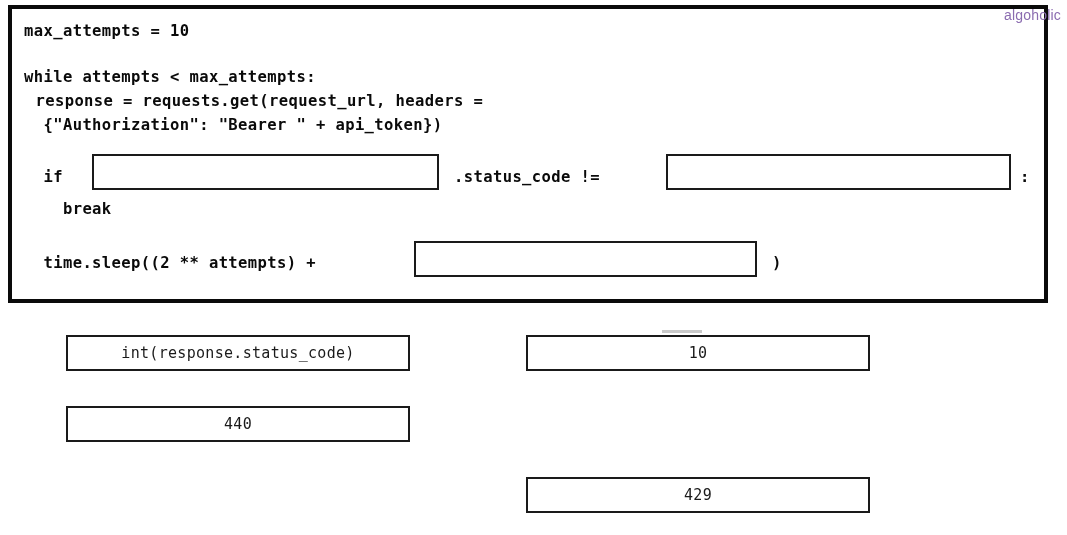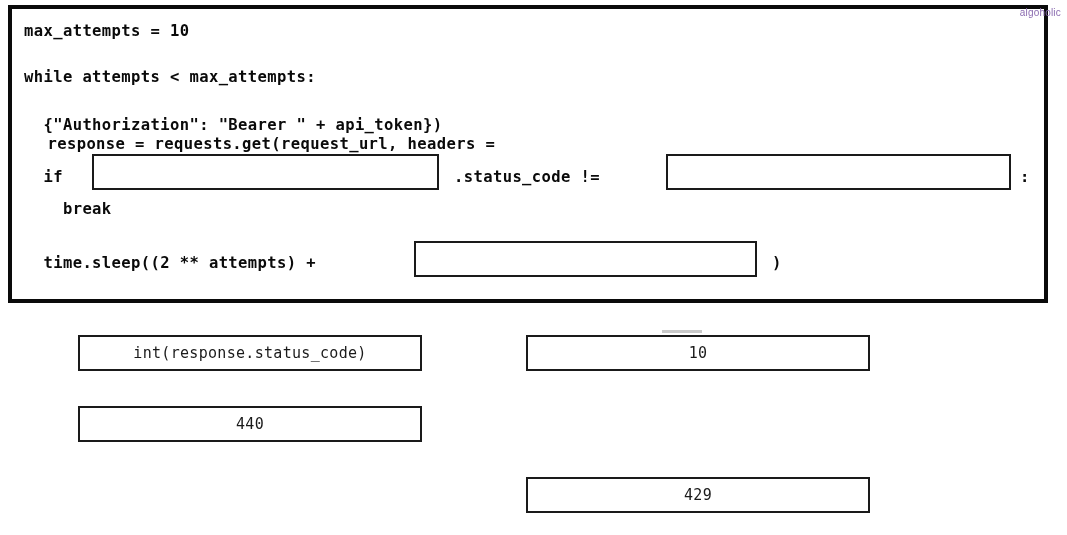--- a/index.html
+++ b/index.html
@@ -14,21 +14,21 @@
     overflow: hidden;
     font-family: "DejaVu Sans Mono", "Liberation Mono", monospace;
   }
 
   
   .watermark {
     position: absolute;
     right: 6px;
     top: 7px;
     font-family: "Liberation Sans", sans-serif;
-    font-size: 10px;
+    font-size: 14px;
     letter-spacing: 0.2px;
     color: #8b6cb0;
     z-index: 5;
     user-select: none;
   }
 
   
   .code-panel {
     position: absolute;
     left: 8px;
@@ -89,21 +89,21 @@
     cursor: grab;
   }
   .bank-item .bank-label {
     font-family: "DejaVu Sans Mono", "Liberation Mono", monospace;
     font-size: 15px;
     font-weight: normal;
     color: #1a1a1a;
     letter-spacing: 0.3px;
     white-space: pre;
   }
-  .bank-item.left-col  { left: 78px; text-align: right; }
+  .bank-item.left-col  { left: 66px; text-align: right; }
   .bank-item.right-col { left: 526px; }
   .bank-item.row-1 { top: 335px; }
   .bank-item.row-2 { top: 406px; }
   .bank-item.row-3 { top: 477px; }
 
   
   .speck {
     position: absolute;
     left: 662px;
     top: 330px;
@@ -117,21 +117,21 @@
 
 <div class="watermark">algoholic</div>
 
 <div class="code-panel">
   <div class="code-inner">
 
     <div class="code-line" style="left:12px; top:12px;">max_attempts = 10</div>
 
     <div class="code-line" style="left:12px; top:58px;">while attempts &lt; max_attempts:</div>
 
-    <div class="code-line" style="left:16px; top:82px;margin-top:43px;">  response = requests.get(request_url, headers =</div>
+    <div class="code-line" style="left:4px; top:82px;">  response = requests.get(request_url, headers =</div>
 
     <div class="code-line" style="left:12px; top:106px;">  {"Authorization": "Bearer " + api_token})</div>
 
     <div class="code-line" style="left:12px; top:158px;">  if</div>
 
     <div class="blank" style="left:80px; top:145px; width:347px; height:36px;"></div>
 
     <div class="code-line" style="left:442px; top:158px;">.status_code !=</div>
 
     <div class="blank" style="left:654px; top:145px; width:345px; height:36px;"></div>

